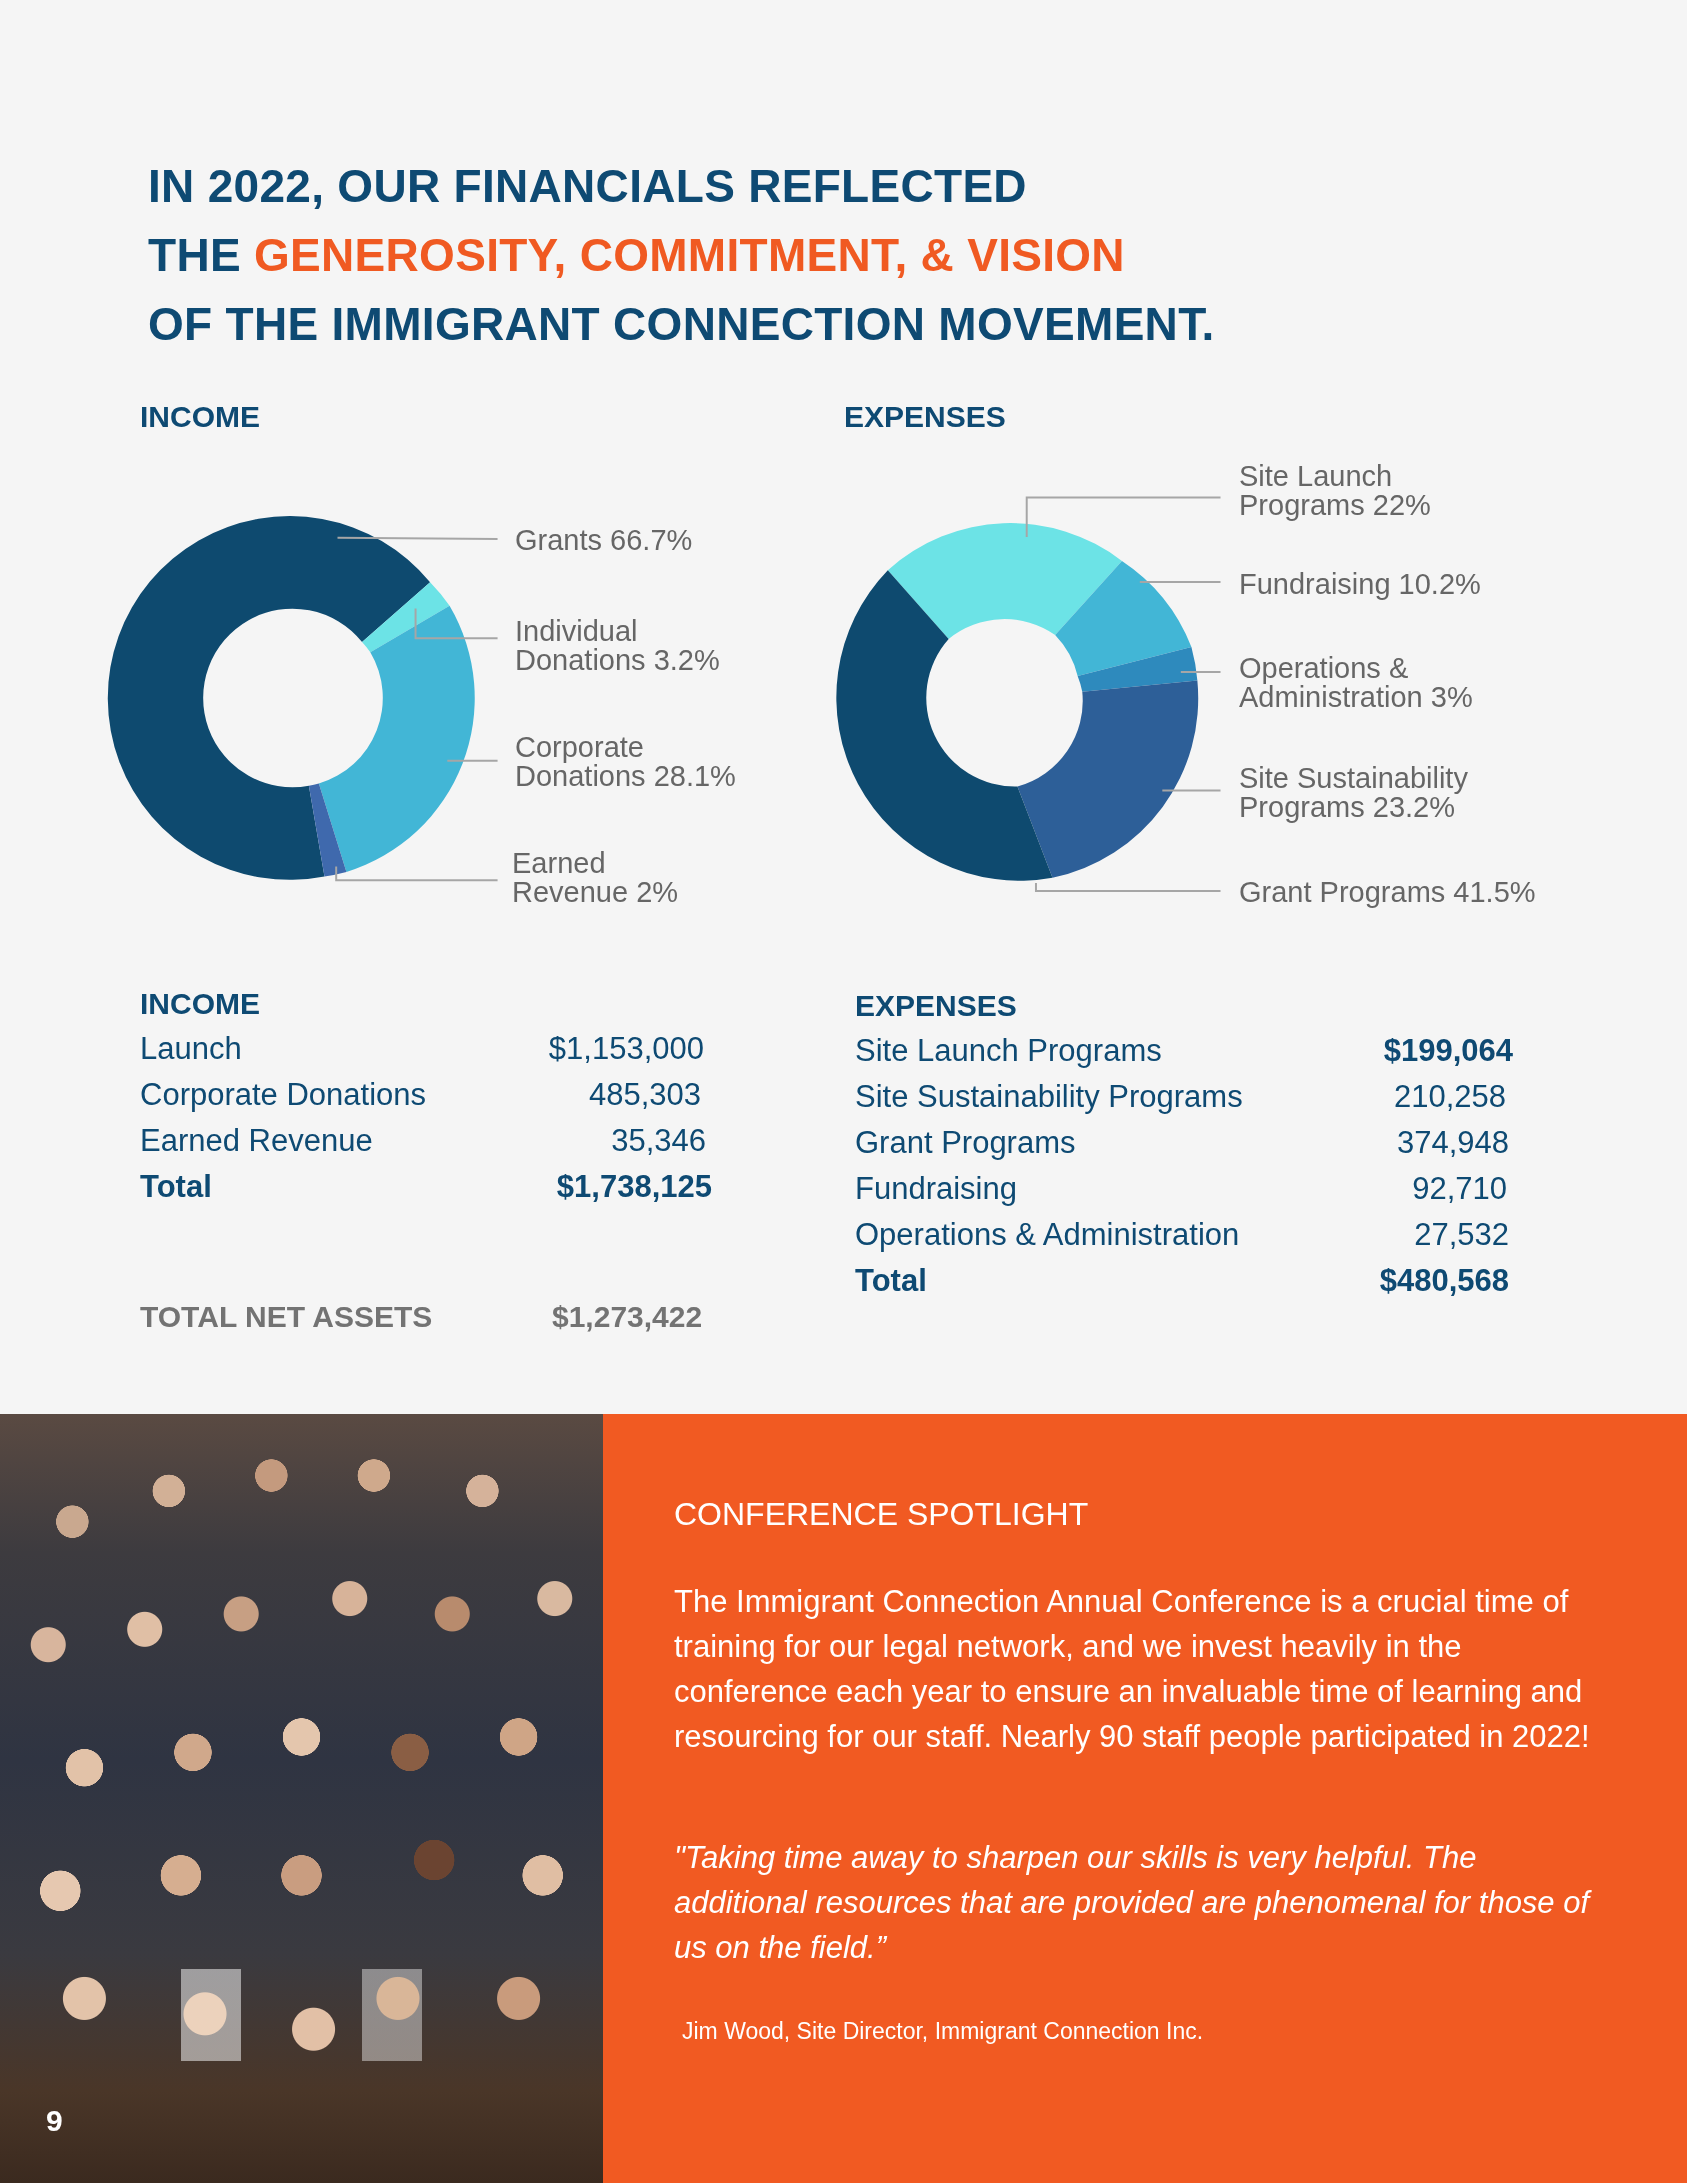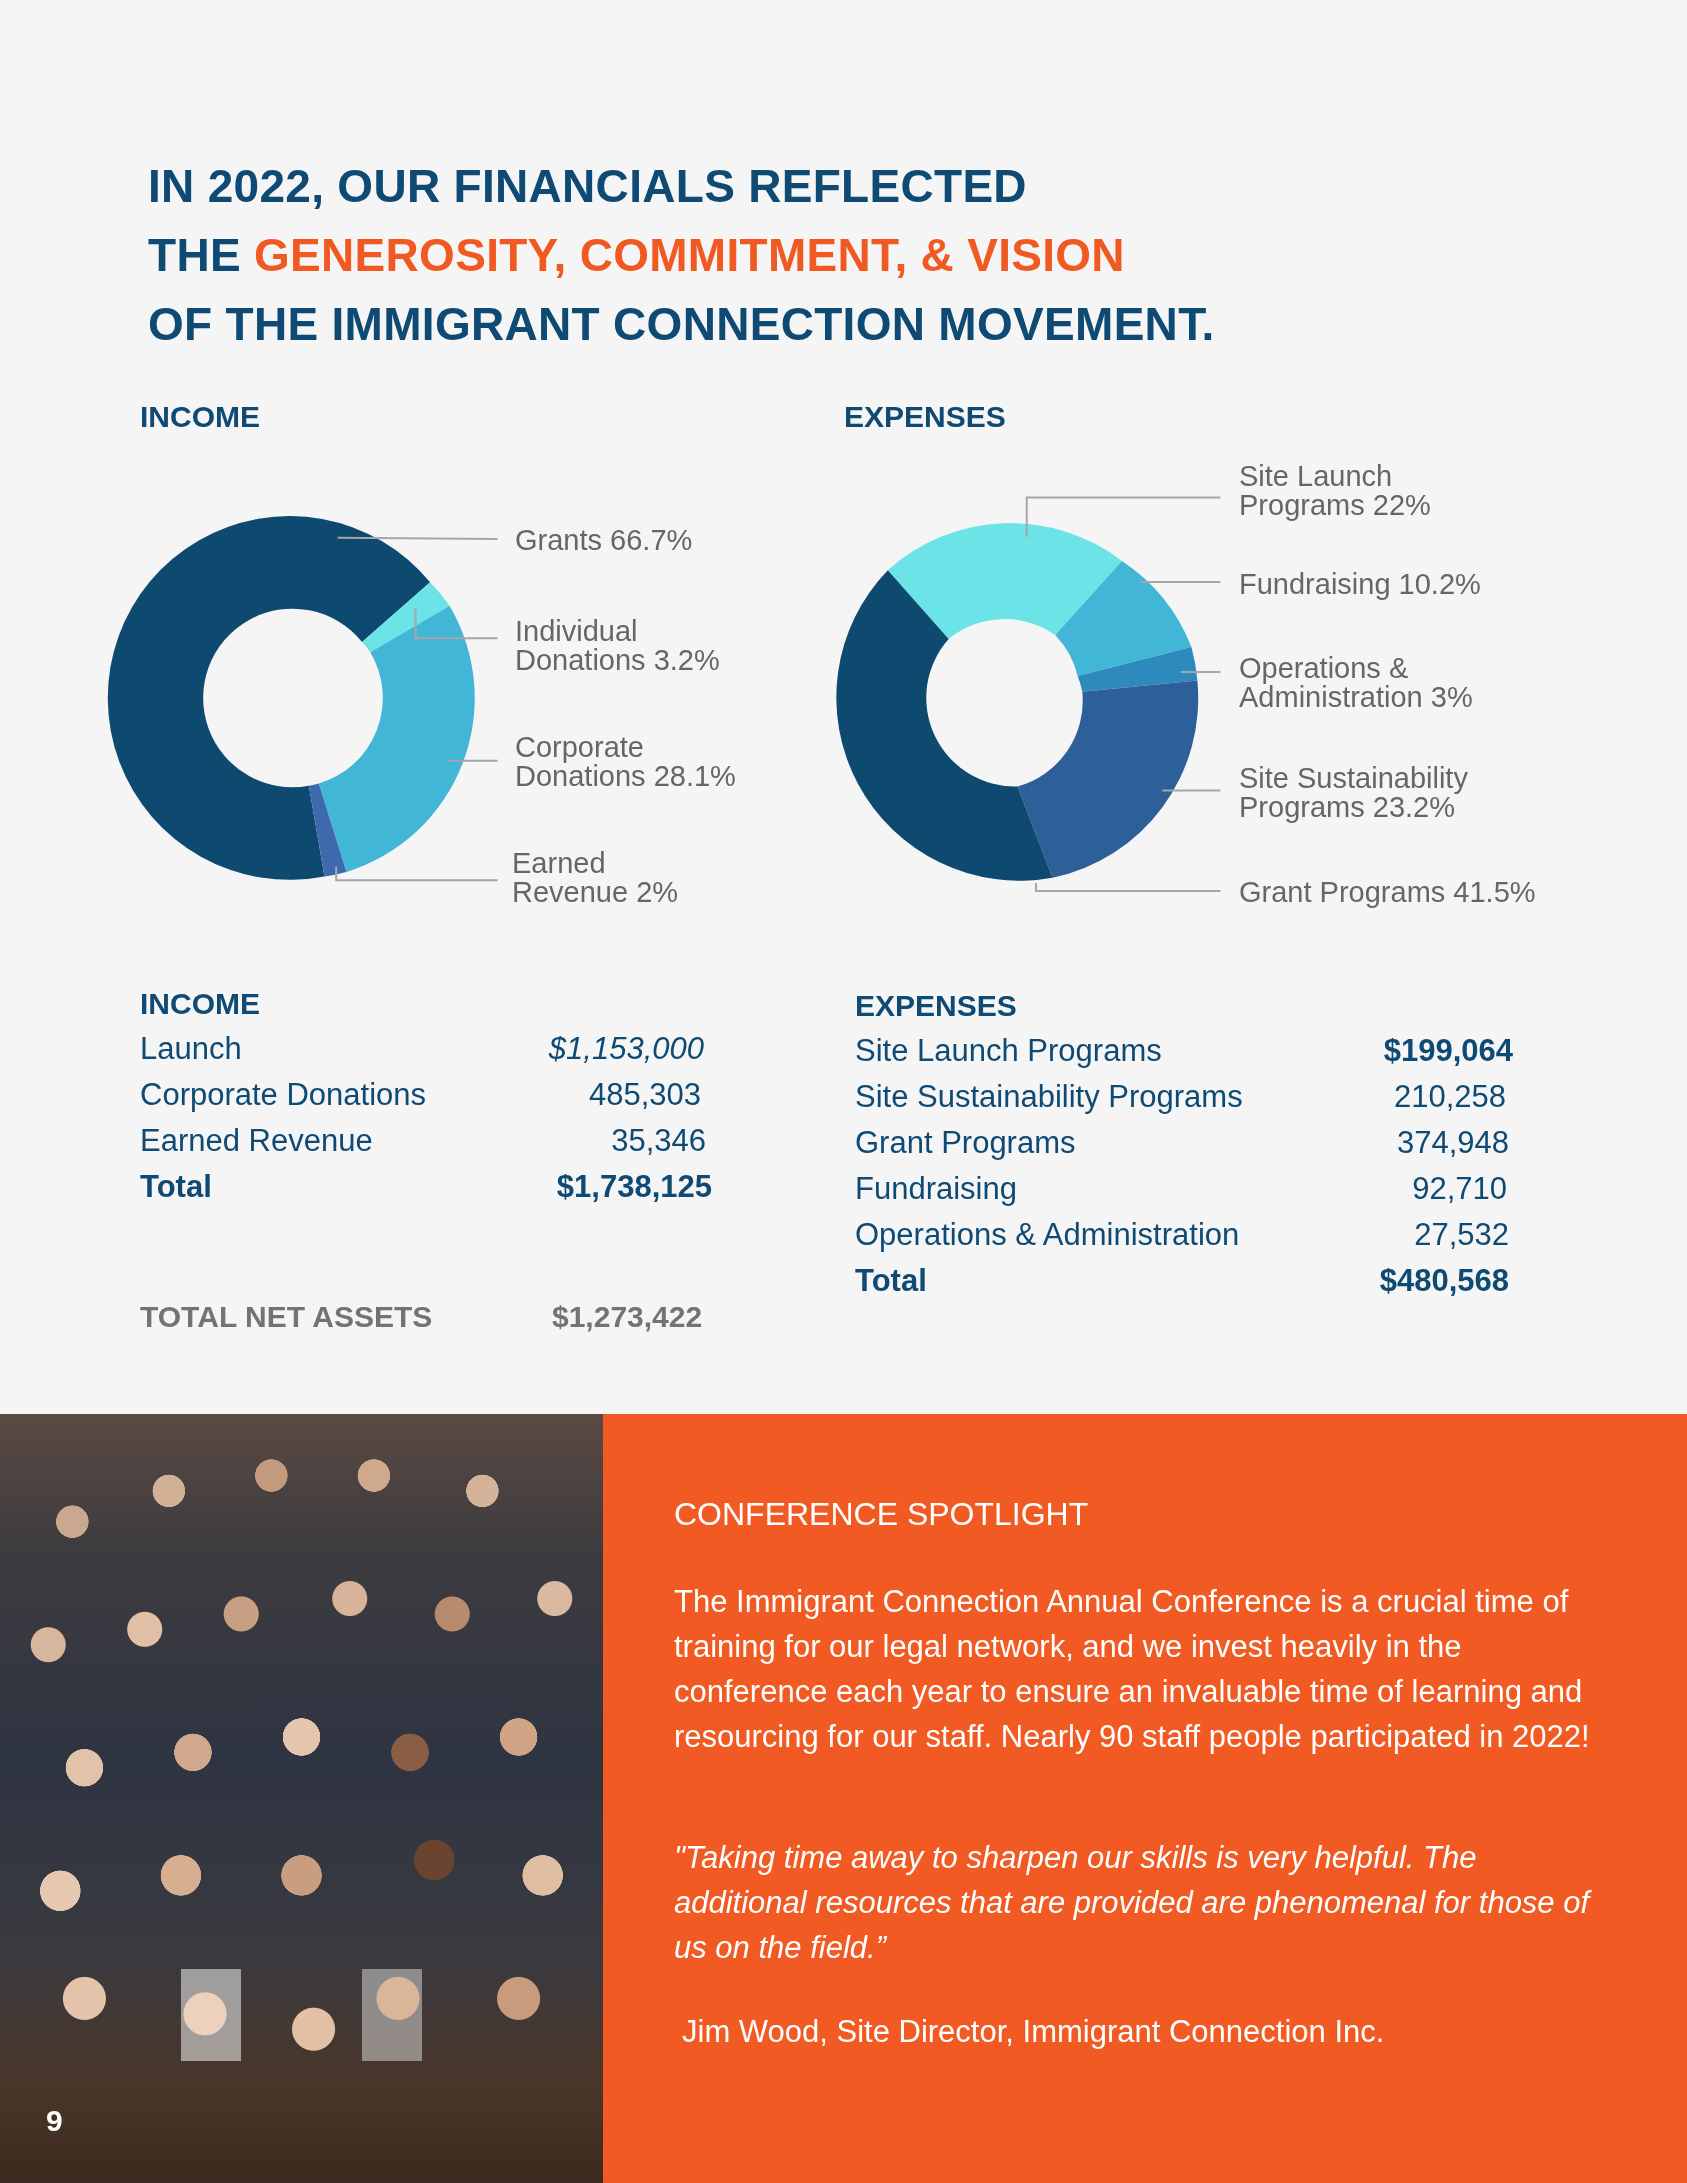--- a/index.html
+++ b/index.html
@@ -77,21 +77,21 @@
   .orange .title {
     position:absolute; left:71px; top:74px; font-size:32px; line-height:53px; margin:0; font-weight:normal;
   }
   .orange .body {
     position:absolute; left:71px; top:165px; width:939px; font-size:31px; line-height:45px; margin:0;
   }
   .orange .quote {
     position:absolute; left:71px; top:421px; width:939px; font-size:31px; line-height:45px; font-style:italic; margin:0;
   }
   .orange .attrib {
-    position:absolute; left:79px; top:595px; font-size:31px; line-height:45px; margin:0;
+    position:absolute; left:79px; top:595px; font-size:23px; line-height:45px; margin:0;
   }
 </style>
 </head>
 <body>
 
 <h1 class="headline">
   <span>IN 2022, OUR FINANCIALS REFLECTED</span><br>
   <span>THE </span><span class="accent">GENEROSITY, COMMITMENT, &amp; VISION</span><br>
   <span>OF THE IMMIGRANT CONNECTION MOVEMENT.</span>
 </h1>
@@ -154,21 +154,21 @@
 <div class="lbl" style="left:1239px; top:654px;">Operations &amp;</div>
 <div class="lbl" style="left:1239px; top:683px;">Administration 3%</div>
 <div class="lbl" style="left:1239px; top:764px;">Site Sustainability</div>
 <div class="lbl" style="left:1239px; top:793px;">Programs 23.2%</div>
 <div class="lbl" style="left:1239px; top:878px;">Grant Programs 41.5%</div>
 
 <div class="table" style="left:140px; top:982px; width:582px;">
   <div class="row hdr">INCOME</div>
   <div class="row">
     <span>Launch</span>
-    <span class="amt" style="left:397px; width:308px; left:0; width:564px;font-style:italic;">$1,153,000</span>
+    <span class="amt" style="left:397px; width:308px; left:0; width:564px;">$1,153,000</span>
   </div>
   <div class="row">
     <span>Corporate Donations</span>
     <span class="amt" style="left:0; width:561px;">485,303</span>
   </div>
   <div class="row">
     <span>Earned Revenue</span>
     <span class="amt" style="left:0; width:566px;">35,346</span>
   </div>
   <div class="row total">

